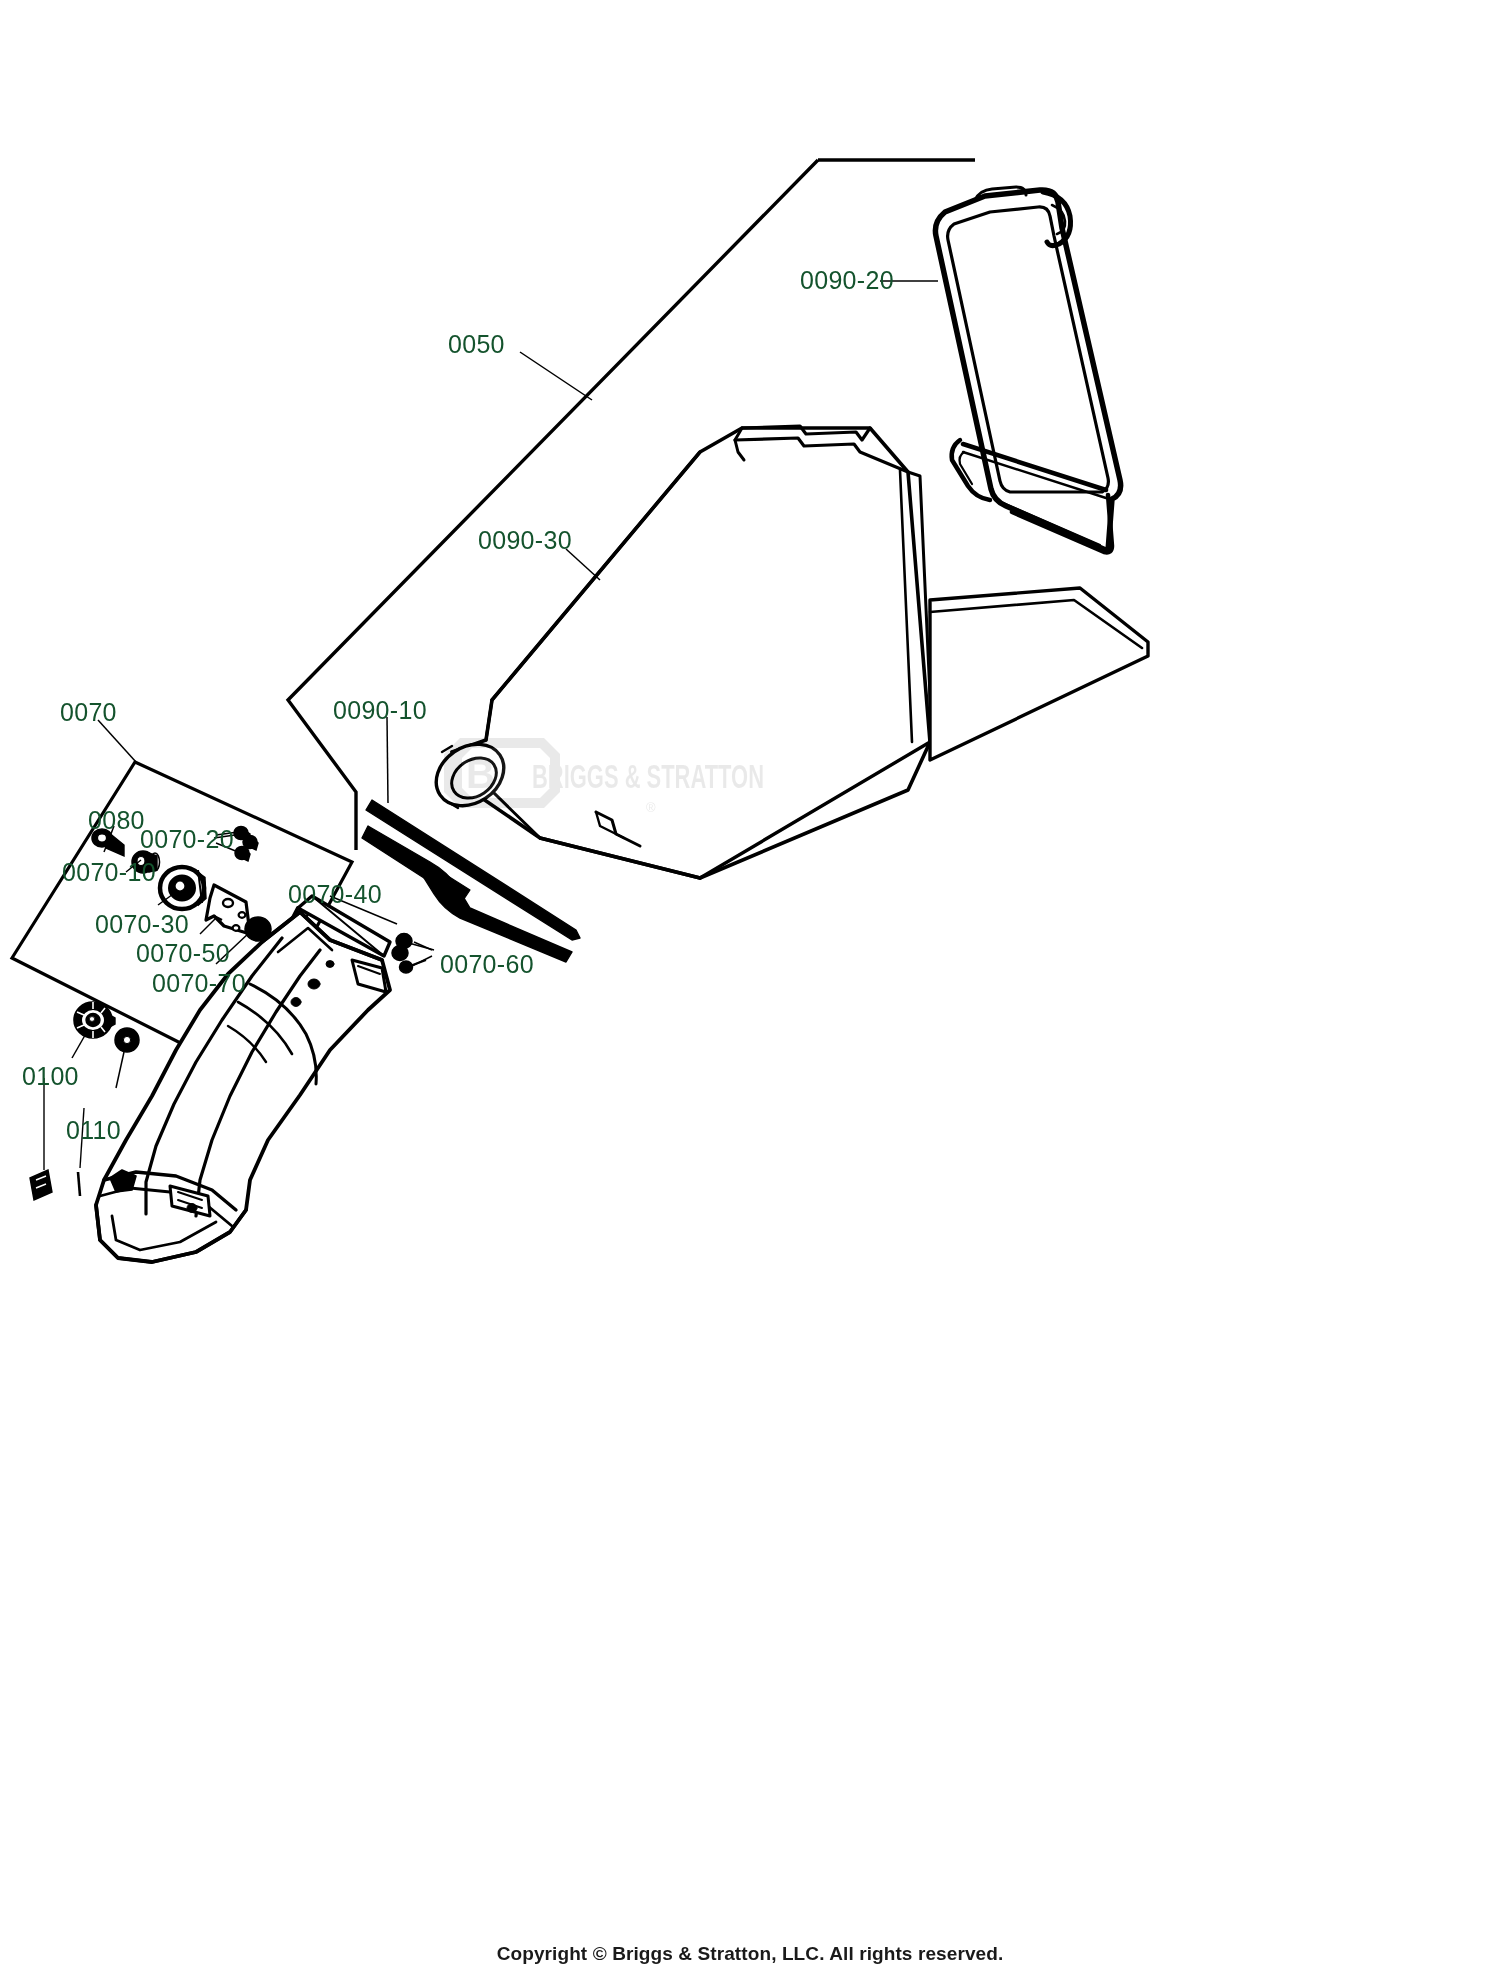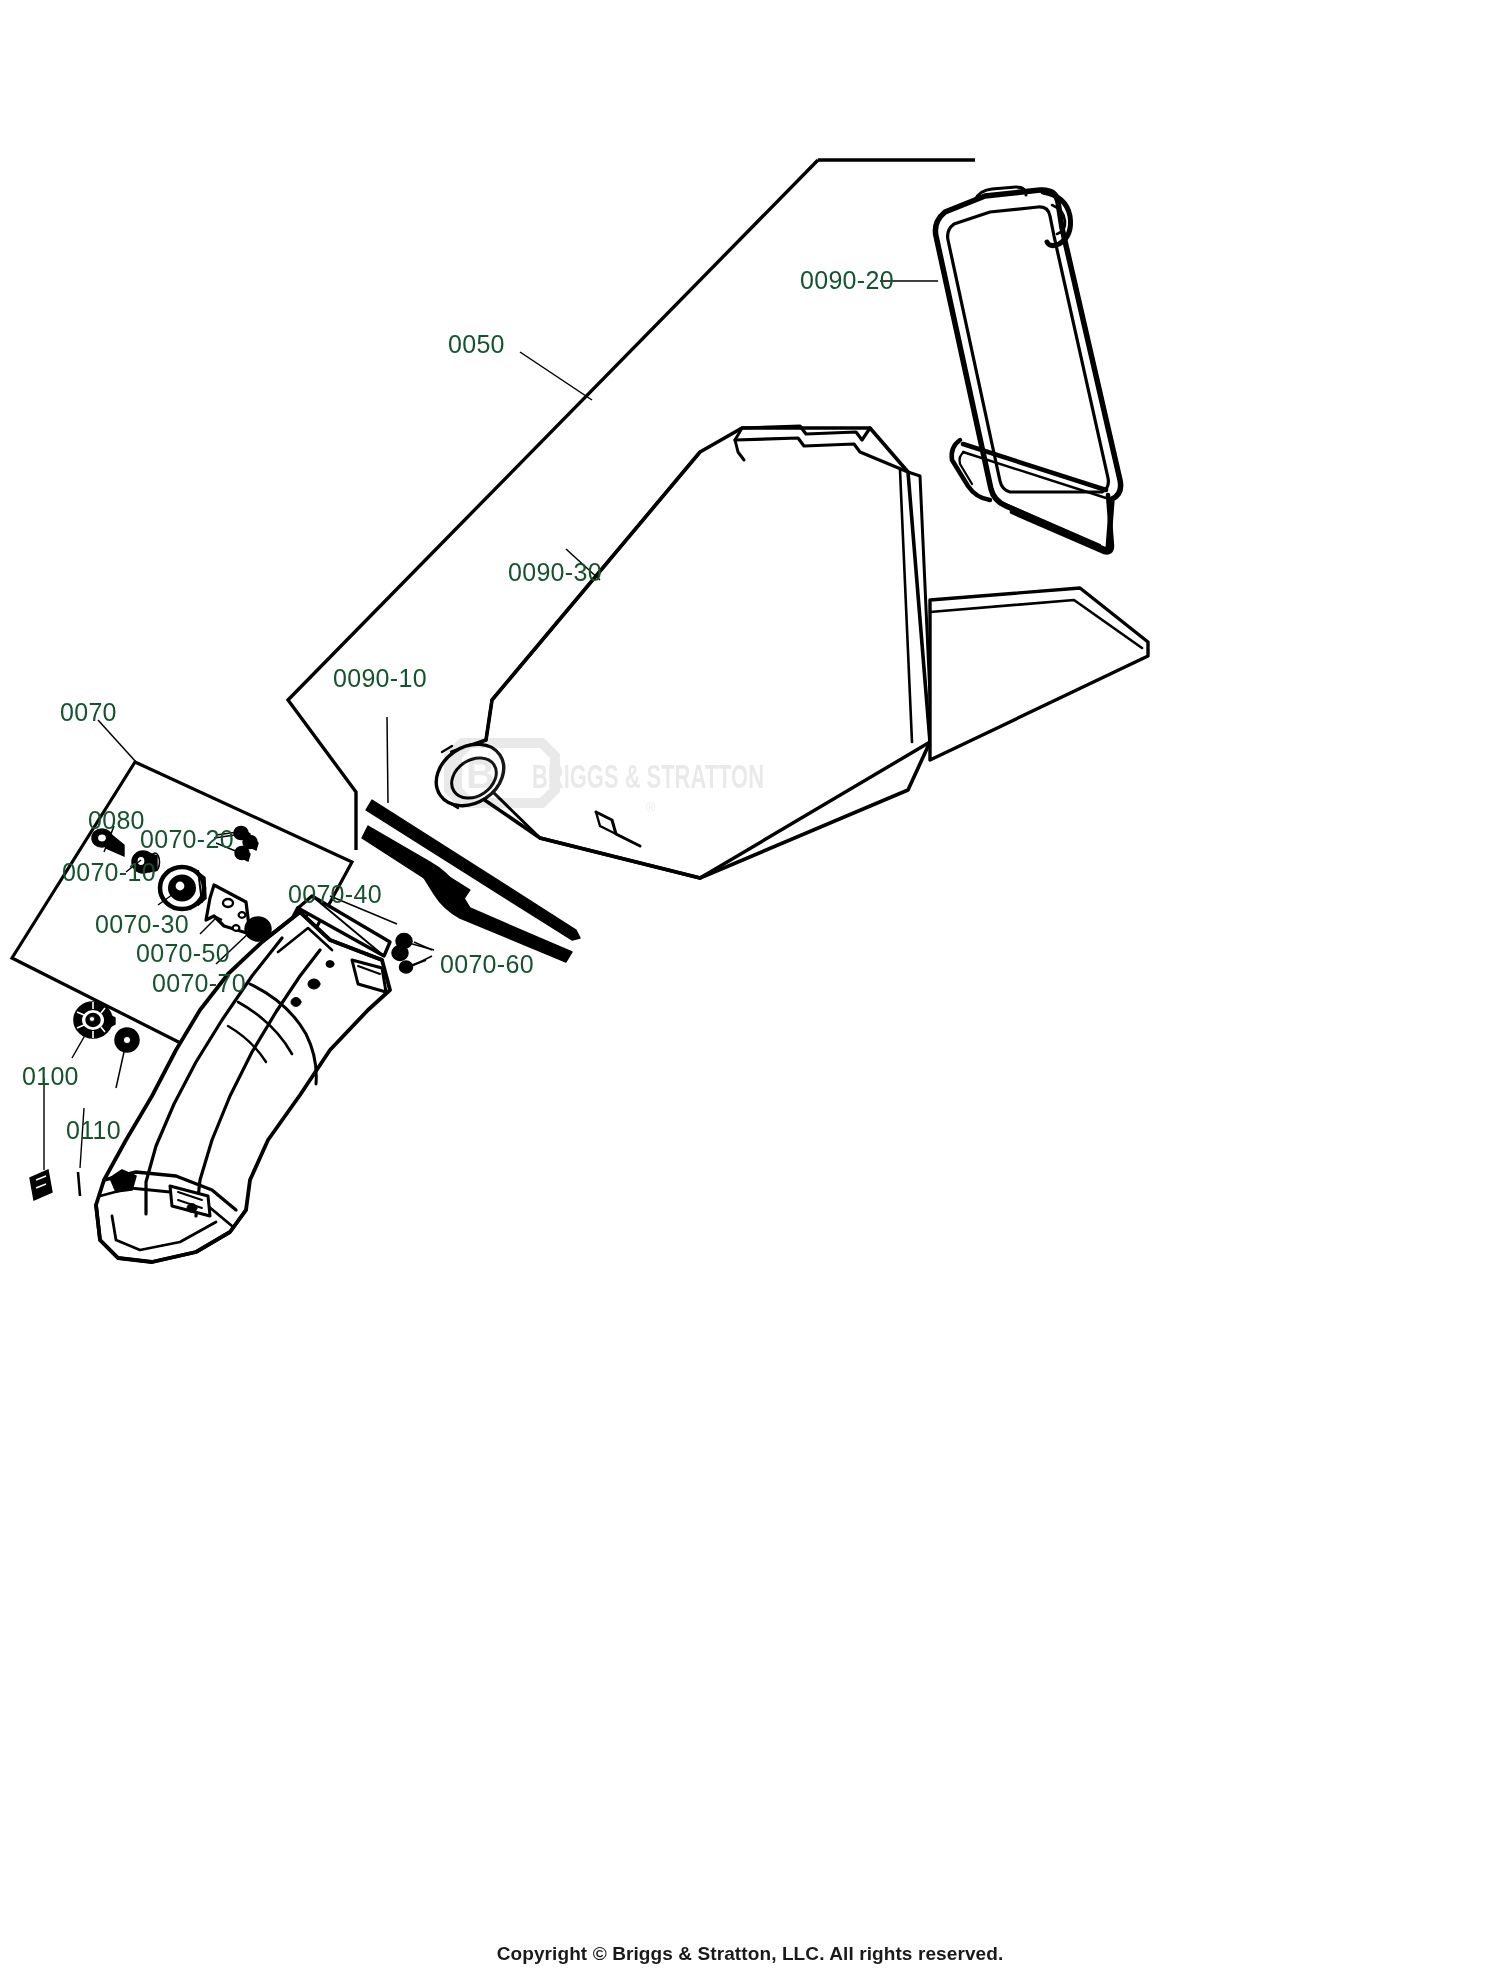--- a/index.html
+++ b/index.html
@@ -293,22 +293,22 @@
     </g>
     <text x="26" y="70" font-family="'Liberation Sans', sans-serif" font-size="40" font-weight="bold" fill="#111">B</text>
     <text x="92" y="70" font-family="'Liberation Sans', sans-serif" font-size="34" font-weight="bold" fill="#111" textLength="232" lengthAdjust="spacingAndGlyphs">BRIGGS &amp; STRATTON</text>
     <text x="206" y="94" font-family="'Liberation Sans', sans-serif" font-size="13" fill="#111">®</text>
   </svg>
 </div>
 
 <div id="callouts">
     <div class="callout" style="left: 448px; top: 332px;">0050</div>
     <div class="callout" style="left: 800px; top: 268px;">0090-20</div>
-    <div class="callout" style="left: 508px; top: 528px; margin-top: 32px;">0090-30</div>
-    <div class="callout" style="left: 333px; top: 666px;">0090-10</div>
+    <div class="callout" style="left: 478px; top: 528px;">0090-30</div>
+    <div class="callout" style="left: 333px; top: 698px;">0090-10</div>
     <div class="callout" style="left: 60px; top: 700px;">0070</div>
     <div class="callout" style="left: 88px; top: 808px;">0080</div>
     <div class="callout" style="left: 140px; top: 827px;">0070-20</div>
     <div class="callout" style="left: 62px; top: 860px; text-align: right;">0070-10</div>
     <div class="callout" style="left: 95px; top: 912px;">0070-30</div>
     <div class="callout" style="left: 136px; top: 941px;">0070-50</div>
     <div class="callout" style="left: 152px; top: 971px;">0070-70</div>
     <div class="callout" style="left: 288px; top: 882px;">0070-40</div>
     <div class="callout" style="left: 440px; top: 952px;">0070-60</div>
     <div class="callout" style="left: 22px; top: 1064px;">0100</div>

